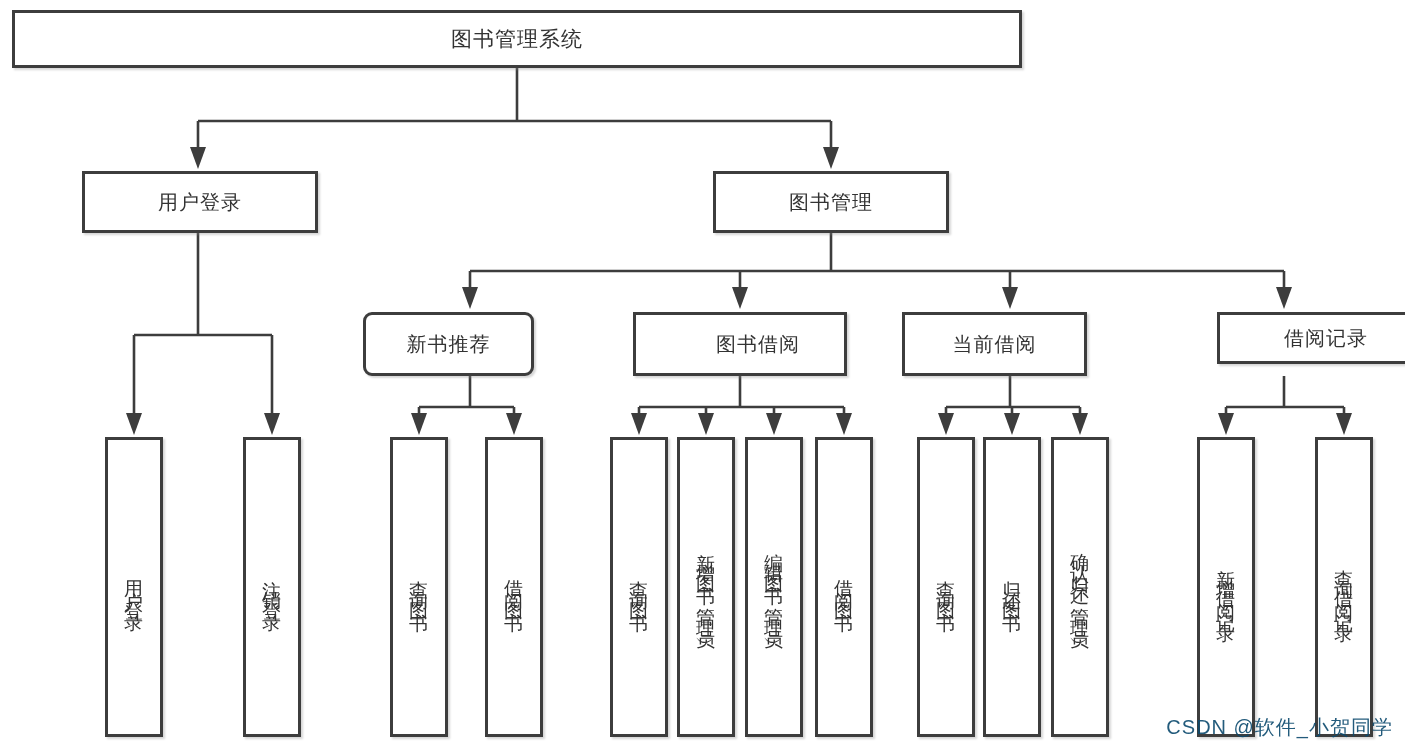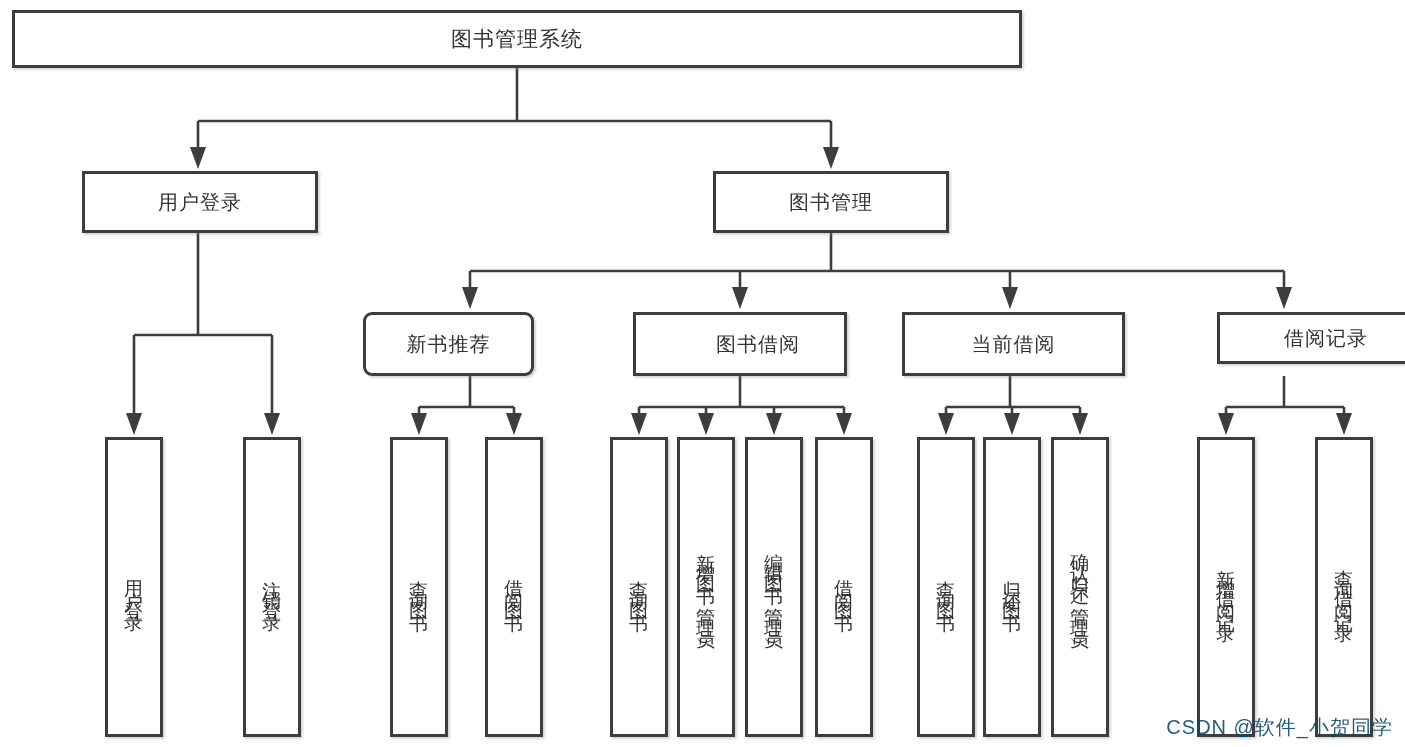--- a/index.html
+++ b/index.html
@@ -137,21 +137,21 @@
       </div>
       <div class="node" style="left: 713px; top: 171px; width: 236px; height: 62px; border-color: rgb(61, 61, 61);">
         <span class="label" style="color: rgb(51, 51, 51); text-align: center;">图书管理</span>
       </div>
       <div class="node" style="left: 363px; top: 312px; width: 171px; height: 64px; border-color: rgb(61, 61, 61); border-radius: 9px;">
         <span class="label" style="color: rgb(51, 51, 51);">新书推荐</span>
       </div>
       <div class="node" style="left: 633px; top: 312px; width: 214px; height: 64px; border-color: rgb(61, 61, 61); padding-left: 36px;">
         <span class="label" style="color: rgb(51, 51, 51);">图书借阅</span>
       </div>
-      <div class="node" style="left: 902px; top: 312px; width: 223px; height: 64px; border-color: rgb(61, 61, 61);">
+      <div class="node" style="left: 902px; top: 312px; width: 185px; height: 64px; border-color: rgb(61, 61, 61);">
         <span class="label" style="color: rgb(51, 51, 51);">当前借阅</span>
       </div>
       <div class="node" style="left: 1217px; top: 312px; width: 218px; height: 52px; border-color: rgb(61, 61, 61);">
         <span class="label" style="color: rgb(51, 51, 51);">借阅记录</span>
       </div>
       <div class="node vertical" style="left: 105px; top: 437px; width: 58px; height: 300px; border-color: rgb(61, 61, 61);">
         <span class="label" style="color: rgb(51, 51, 51);">用户登录</span>
       </div>
       <div class="node vertical" style="left: 243px; top: 437px; width: 58px; height: 300px; border-color: rgb(61, 61, 61);">
         <span class="label" style="color: rgb(51, 51, 51);">注销登录</span>

